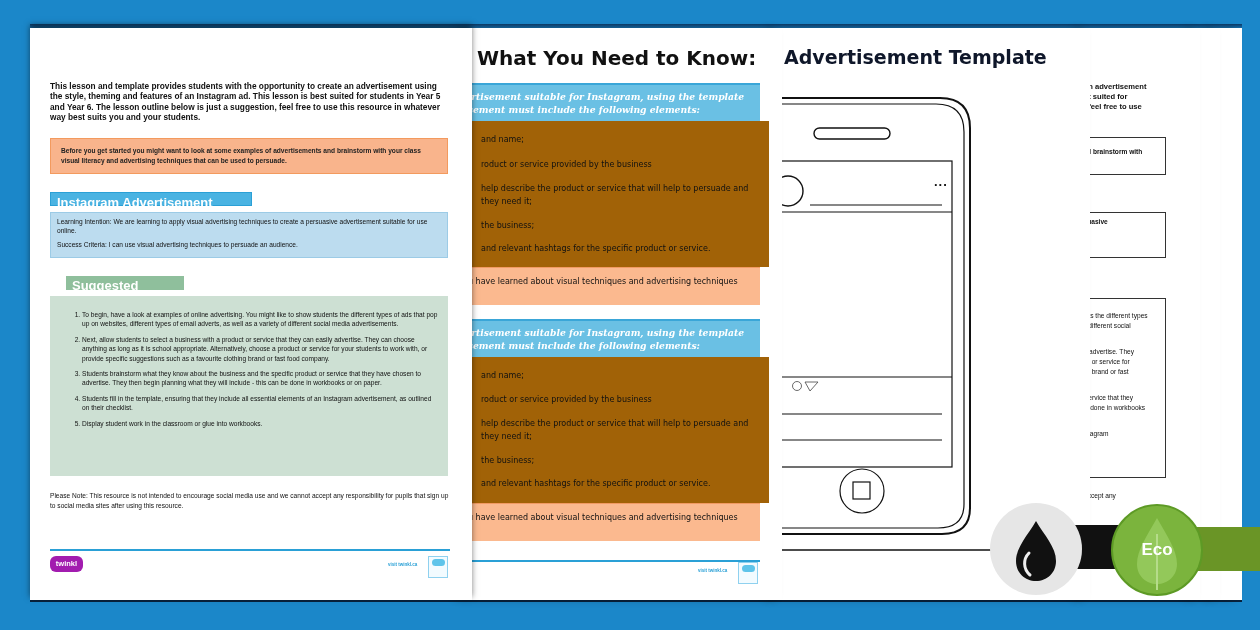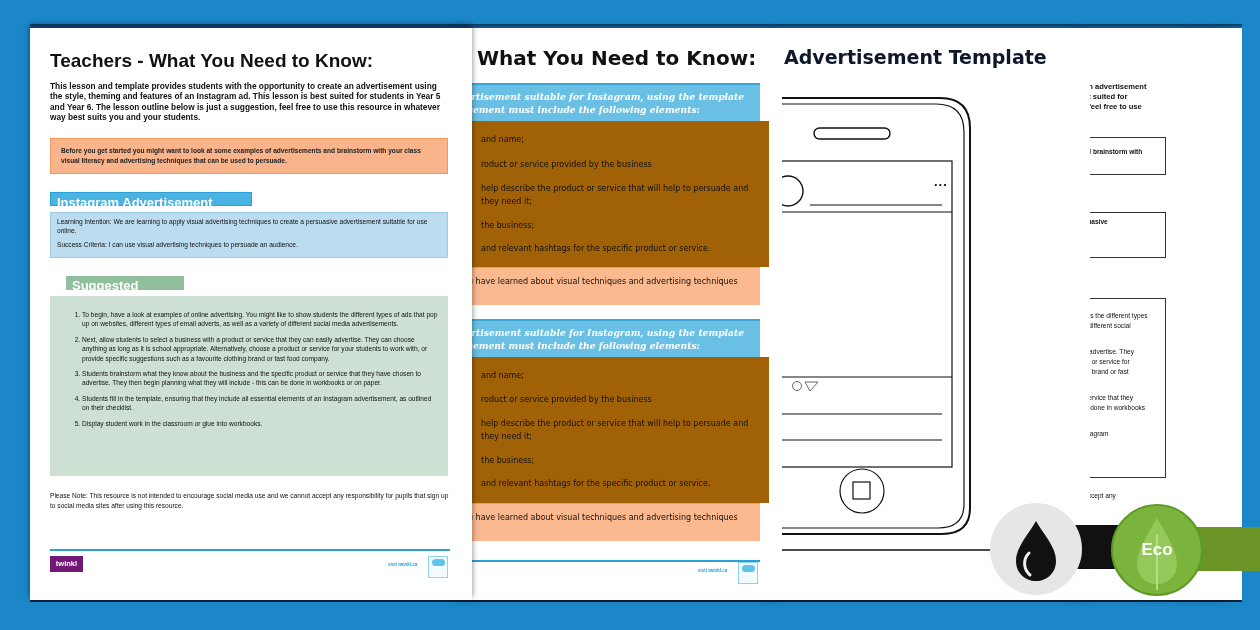--- a/index.html
+++ b/index.html
@@ -27,21 +27,21 @@
   .t-head { position: absolute; left: 20px; height: 14px; padding: 2px 6px; color: #fff; font-weight: bold; font-size: 13px; line-height: 16px; }
   .t-head.blue { top: 164px; background: #4ab3e2; border: 1px solid #2aa0d6; width: 202px; }
   .t-head.green { top: 248px; background: #8fbf9c; width: 118px; margin-left: 16px; }
   .t-bluebox { position: absolute; left: 20px; top: 184px; width: 398px; height: 46px; background: #bcdcef; border: 1px solid #9ccbe6; padding: 4px 6px; font-size: 6.6px; line-height: 9.4px; color: #111; }
   .t-bluebox p { margin-bottom: 4px; }
   .t-greenbox { position: absolute; left: 20px; top: 268px; width: 398px; height: 180px; background: #cde0d3; padding: 14px 10px 4px 10px; font-size: 6.6px; line-height: 9.4px; color: #111; }
   .t-greenbox ol { padding-left: 22px; }
   .t-greenbox li { margin-bottom: 6px; }
   .t-note { position: absolute; left: 20px; top: 463px; width: 400px; font-size: 6.6px; line-height: 10px; color: #111; }
   .t-footer-line { position: absolute; left: 20px; top: 521px; width: 400px; height: 2px; background: #2aa0d6; }
-  .logo { position: absolute; left: 20px; top: 528px; width: 33px; height: 16px; background: #701a75; border-radius: 0; color: #fff; font-size: 7.5px; font-weight: bold; text-align: center; line-height: 16px; }
+  .logo { position: absolute; left: 20px; top: 528px; width: 33px; height: 16px; background: #a21caf; border-radius: 6px; color: #fff; font-size: 7.5px; font-weight: bold; text-align: center; line-height: 16px; }
   .visit { position: absolute; font-size: 4.5px; color: #2aa0d6; font-weight: bold; }
   .badge { position: absolute; width: 20px; height: 22px; border: 1px solid #8fd1ef; background: #f2fbff; }
   .badge::before { content: ""; position: absolute; left: 3px; top: 2px; width: 13px; height: 7px; background: #5ec4ea; border-radius: 4px; }
 
   
   .c-title { position: absolute; left: 17px; top: 18px; font-family: "DejaVu Sans", sans-serif; font-size: 20px; font-weight: bold; color: #111; white-space: nowrap; }
   .c-bluehead { position: absolute; left: 0; width: 300px; height: 38px; background: #6ac0e4; border-top: 2px solid #3aa6d8; padding: 6px 0 0 0; color: #fff; font-family: "DejaVu Serif", serif; font-weight: bold; font-style: italic; font-size: 9.2px; line-height: 12.5px; white-space: nowrap; overflow: hidden; }
   .c-bluebody { position: absolute; left: 9px; width: 300px; background: #a16207; font-family: "DejaVu Sans", sans-serif; font-size: 8px; color: #111; overflow: hidden; white-space: nowrap; }
   .c-bluebody div { position: absolute; left: 12px; }
   .c-orange { position: absolute; left: 0; width: 300px; height: 38px; background: #fbb98f; border-top: 1px solid #f29a63; font-family: "DejaVu Sans", sans-serif; font-size: 8px; color: #111; padding: 9px 0 0 8px; white-space: nowrap; overflow: hidden; }
@@ -155,21 +155,20 @@
     <div style="top:122px;">and relevant hashtags for the specific product or service.</div>
   </div>
   <div class="c-orange" style="top:475px;">u have learned about visual techniques and advertising techniques</div>
 
   <div class="c-footer-line"></div>
   <div class="visit" style="left:238px;top:540px;">visit twinkl.ca</div>
   <div class="badge" style="left:278px;top:534px;"></div>
 </div>
 
 <div class="page" id="page-teachers">
-  <div class="t-title">Teachers - What You Need to Know:</div>
   <div class="t-intro">This lesson and template provides students with the opportunity to create an advertisement using the style, theming and features of an Instagram ad. This lesson is best suited for students in Year 5 and Year 6. The lesson outline below is just a suggestion, feel free to use this resource in whatever way best suits you and your students.</div>
   <div class="t-orange">Before you get started you might want to look at some examples of advertisements and brainstorm with your class visual literacy and advertising techniques that can be used to persuade.</div>
 
   <div class="t-head blue">Instagram Advertisement Lesson</div>
   <div class="t-bluebox">
     <p>Learning Intention: We are learning to apply visual advertising techniques to create a persuasive advertisement suitable for use online.</p>
     <p>Success Criteria: I can use visual advertising techniques to persuade an audience.</p>
   </div>
 
   <div class="t-head green">Suggested Lesson</div>

